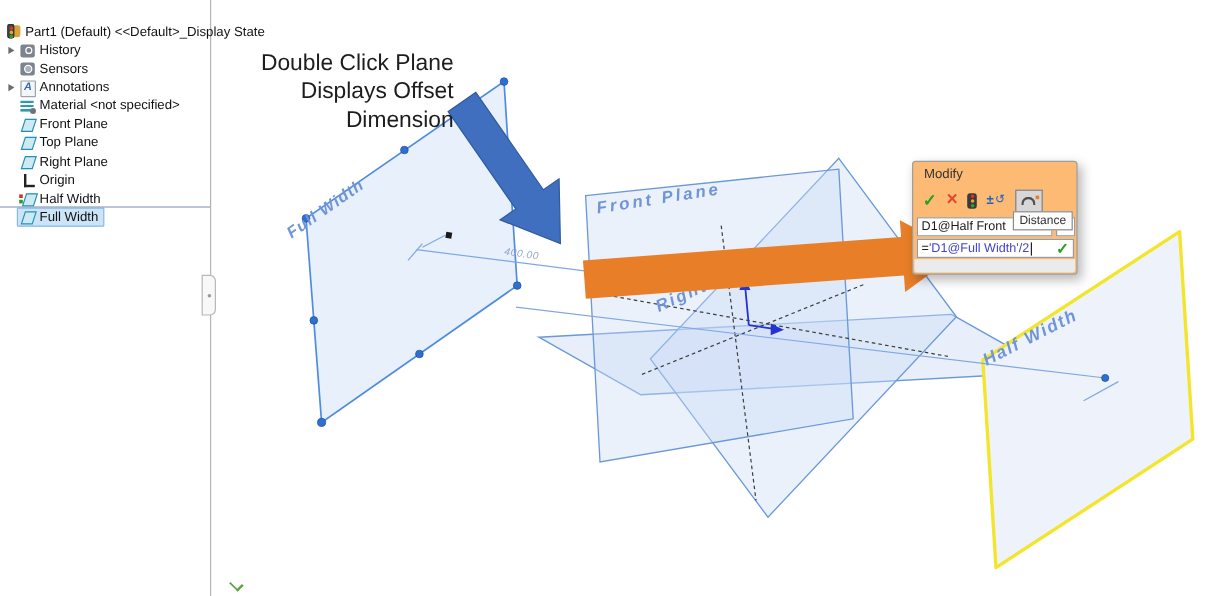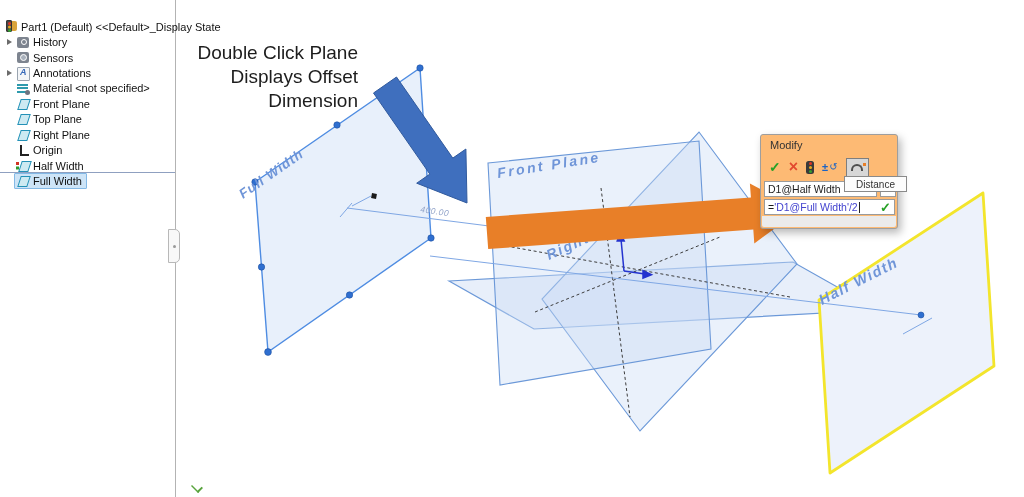--- a/index.html
+++ b/index.html
@@ -45,21 +45,21 @@
   .origin-icon::before{content:"";position:absolute;left:4px;top:1px;width:7px;height:9px;
         border-left:2px solid #222;border-bottom:2px solid #222;}
 
   .tree-sep{position:absolute;left:0;top:172px;width:175px;border-top:1px solid #8fa0c0;}
   .splitter{position:absolute;left:168px;top:229px;width:12px;height:34px;background:#f8f8f8;
         border:1px solid #b8b8b8;border-radius:0 5px 5px 0;box-sizing:border-box;}
   .splitter i{position:absolute;left:4px;top:15px;width:3px;height:3px;background:#9a9a9a;border-radius:50%;}
   svg.scene{position:absolute;left:0;top:0;}
 
   .ann{position:absolute;color:#1d1d1d;font-size:19px;line-height:24px;}
-  .ann-left{left:176px;top:41px;width:182px;text-align:right;}
+  .ann-left{left:196px;top:41px;width:182px;text-align:right;}
   .ann-right{left:708px;top:105px;white-space:nowrap;}
 
   .chevron{position:absolute;left:192px;top:482px;width:8px;height:8px;
         border-right:2px solid #58a33c;border-bottom:2px solid #58a33c;transform:rotate(45deg) scaleY(.7);}
 
   
   .modify{position:absolute;left:760px;top:134px;width:138px;height:95px;background:#fdba74;
         border:1px solid #9e9e9e;border-radius:3px;box-shadow:3px 4px 9px rgba(0,0,0,.28);
         font-size:11px;color:#333;box-sizing:border-box;}
   .m-title{height:21px;line-height:21px;padding-left:9px;}
@@ -78,21 +78,21 @@
   .mi-dist::after{content:"";position:absolute;right:2px;top:4px;width:3px;height:3px;background:#e87f28;}
   .m-field{position:absolute;background:#fff;border:1px solid #9b9b9b;font-size:10.5px;color:#1c1c1c;
         display:flex;align-items:center;padding:0 3px;box-sizing:border-box;white-space:nowrap;overflow:hidden;}
   .f-name{left:3px;top:46px;width:113px;height:16px;}
   .f-spin{left:119px;top:46px;width:16px;height:16px;}
   .f-formula{left:3px;top:64px;width:131px;height:16px;}
   .f-formula .eq{color:#1c1c1c;}
   .f-formula .body{color:#4343cf;}
   .f-formula .cursor{display:inline-block;width:1px;height:11px;background:#222;margin-left:1px;}
   .f-formula .ok{position:absolute;right:3px;top:0;color:#27a127;font-weight:700;font-size:13px;}
-  .m-tip{position:absolute;left:83px;top:41px;width:63px;height:16px;background:#fcfcfc;border:1px solid #8a8a8a;
+  .m-tip{position:absolute;left:83px;top:41px;width:50px;height:16px;background:#fcfcfc;border:1px solid #8a8a8a;
         font-size:10px;color:#333;display:flex;align-items:center;justify-content:center;z-index:3;box-sizing:border-box;}
   .m-foot{position:absolute;left:1px;right:1px;bottom:1px;height:11px;background:#ebebeb;border-radius:0 0 2px 2px;}
 </style>
 </head>
 <body>
 
 <div class="stage">
 
   <aside class="sidebar">
     <div class="tree" id="tree">
@@ -251,21 +251,21 @@
 
   <div class="modify">
     <div class="m-title">Modify</div>
     <div class="m-icons">
       <span class="mi mi-check"></span>
       <span class="mi mi-x"></span>
       <span class="mi mi-light"></span>
       <span class="mi mi-rebuild">±</span>
       <span class="mi mi-dist"></span>
     </div>
-    <div class="m-field f-name">D1@Half Width</div>
+    <div class="m-field f-name">D1@Half Front</div>
     <div class="m-field f-spin"></div>
     <div class="m-tip">Distance</div>
     <div class="m-field f-formula">
       <span class="eq">=</span>
         <span class="body">'D1@Full Width'/2</span>
         <span class="cursor"></span>
       <span class="ok">✓</span>
     </div>
     <div class="m-foot"></div>
   </div>

